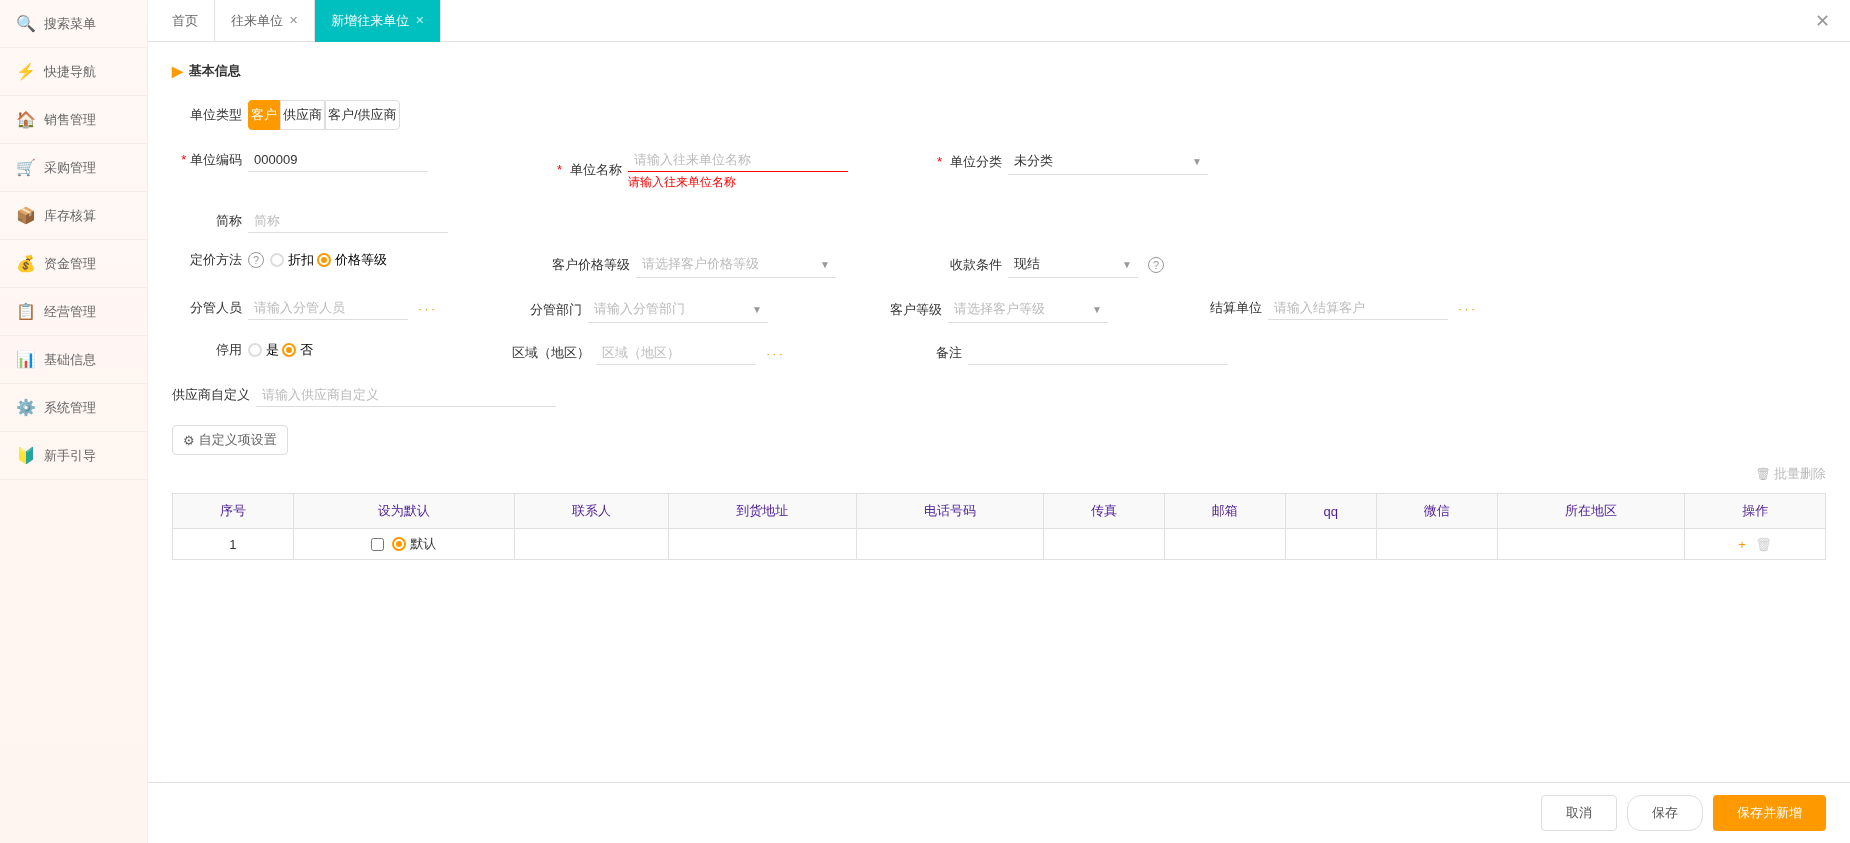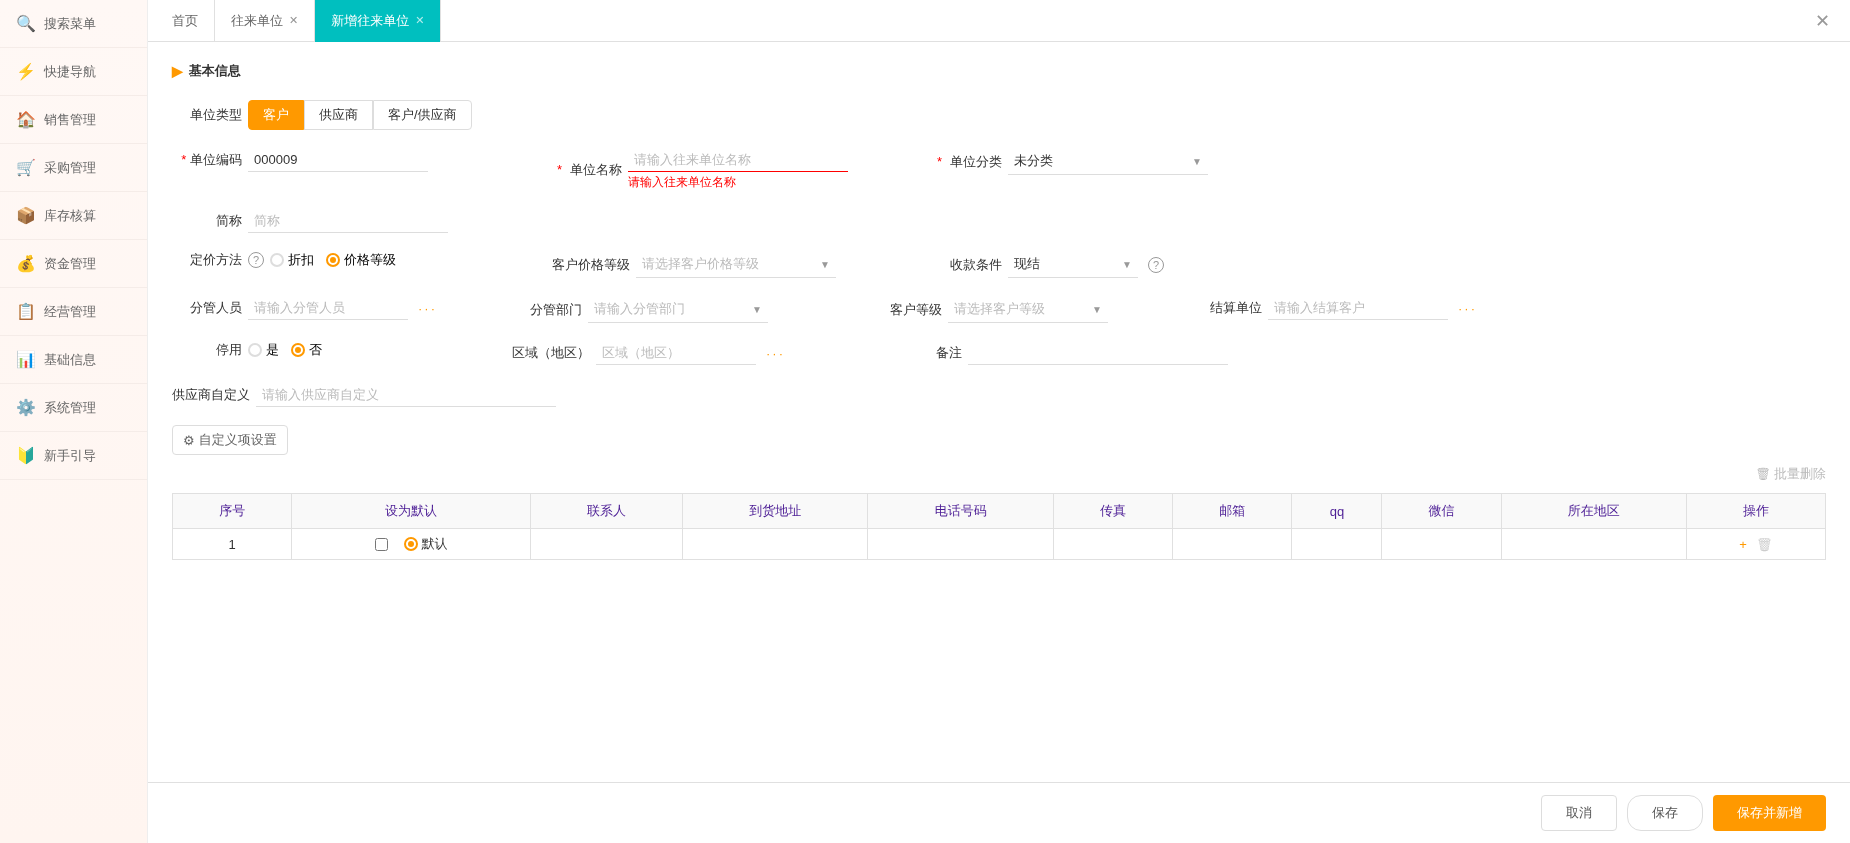--- a/index.html
+++ b/index.html
@@ -133,36 +133,36 @@
     .form-select .arrow { color: #999; font-size: 10px; }
     .form-select-wide { min-width: 200px; }
 
     
     .type-buttons {
       display: flex;
       gap: 0;
     }
     .type-btn {
       border: 1px solid #ddd;
-      padding: 5px 14px;
+      padding: 5px 2px;
       cursor: pointer;
       background: #fff;
       color: #333;
       font-size: 13px;
     }
     .type-btn.active {
       background: #f90;
       color: #fff;
       border-color: #f90;
     }
     .type-btn:first-child { border-radius: 4px 0 0 4px; }
     .type-btn:last-child { border-radius: 0 4px 4px 0; }
 
     
-    .radio-group { display: flex; align-items: center; gap: 12px; }
+    .radio-group { display: flex; align-items: center; gap: 3px; }
     .radio-item { display: flex; align-items: center; gap: 4px; cursor: pointer; }
     .radio-circle {
       width: 14px; height: 14px; border-radius: 50%;
       border: 2px solid #ddd;
       display: flex; align-items: center; justify-content: center;
     }
     .radio-circle.checked { border-color: #f90; }
     .radio-circle.checked::after {
       content: ''; width: 6px; height: 6px;
       border-radius: 50%; background: #f90;
@@ -511,21 +511,21 @@
           <th>qq</th>
           <th>微信</th>
           <th>所在地区</th>
           <th>操作</th>
         </tr>
       </thead>
       <tbody>
         <tr>
           <td>1</td>
           <td>
-            <div style="display:flex;align-items:center;gap:16px;justify-content:center;">
+            <div style="display:flex;align-items:center;gap:8px;justify-content:center;">
               <input type="checkbox" style="">
               <div class="radio-item">
                 <div class="radio-circle checked" style="border-color:#f90;"></div>
                 <span>默认</span>
               </div>
             </div>
           </td>
           <td></td>
           <td></td>
           <td></td>

